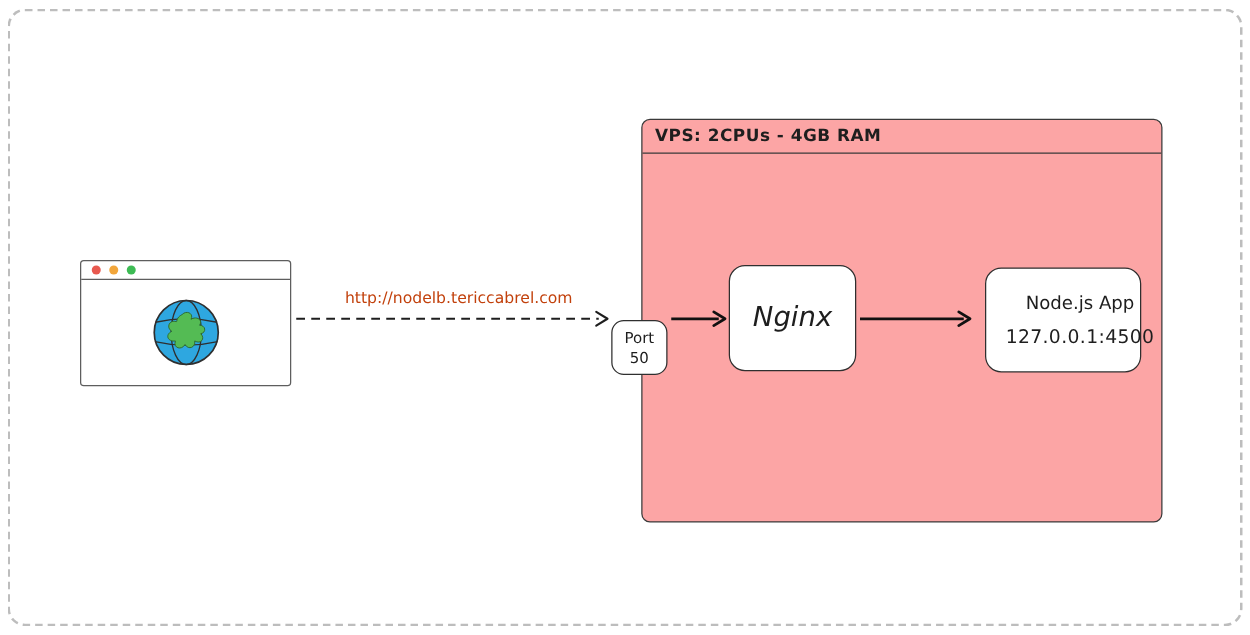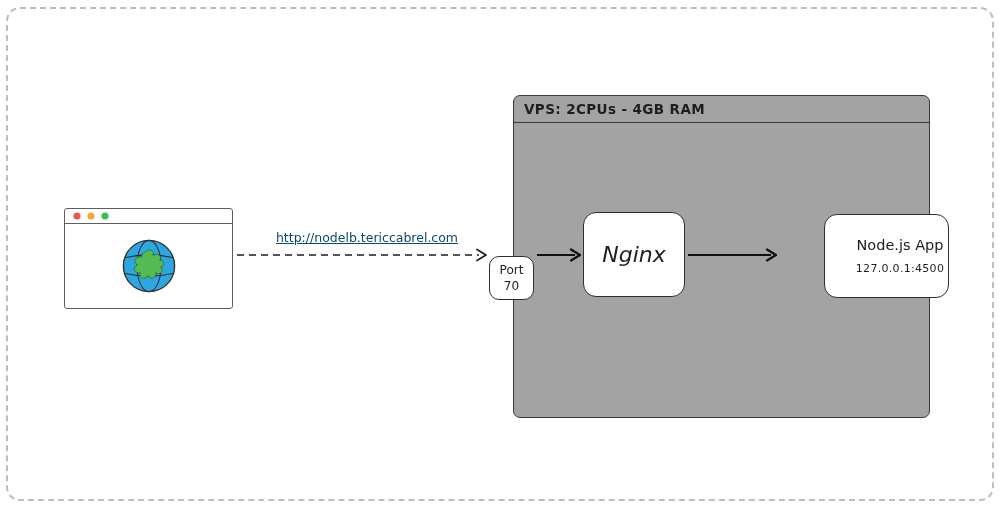--- a/index.html
+++ b/index.html
@@ -48,21 +48,21 @@
     justify-content: center;
   }
 
   
   .vps-box {
     position: absolute;
     left: 513px; top: 95px;
     width: 417px; height: 323px;
     border: 1.4px solid #3a3a3a;
     border-radius: 7px;
-    background: #a3a3a3;
+    background: #fca5a5;
   }
   .vps-header {
     height: 27px;
     border-bottom: 1.4px solid #3a3a3a;
     display: flex;
     align-items: center;
     padding-left: 10px;
     font-size: 13.5px;
     letter-spacing: 0.4px;
     color: #1e1e1e;
@@ -100,45 +100,44 @@
     align-items: center;
     justify-content: center;
     font-size: 22px;
     font-style: italic;
     color: #1e1e1e;
   }
 
   
   .node-box {
     position: absolute;
-    left: 824px; top: 214px;
+    left: 788px; top: 214px;
     width: 125px; height: 84px;
     border: 1.4px solid #2f2f2f;
     border-radius: 13px;
     background: #ffffff;
     display: flex;
     flex-direction: column;
     align-items: center;
     justify-content: center;
     gap: 9px;
     color: #1e1e1e;
     padding-left: 27px;
   }
   .node-title { font-size: 14.5px; }
-  .node-address { font-size: 11px; letter-spacing: 0.3px; }
+  .node-address { font-size: 15px; letter-spacing: 0.3px; }
 
   
   .url-label {
     position: absolute;
     left: 267px; top: 230px;
     width: 200px;
     text-align: center;
     font-size: 12.5px;
-    color: #0c4a6e;
-    text-decoration: underline;
+    color: #c2410c;
   }
 
   .arrows {
     position: absolute;
     left: 0; top: 0;
     z-index: 4;
     pointer-events: none;
   }
 </style>
 </head>
@@ -168,21 +167,21 @@
   </div>
 
   <div class="url-label">http://nodelb.tericcabrel.com</div>
 
   <div class="vps-box">
     <div class="vps-header">VPS: 2CPUs - 4GB RAM</div>
   </div>
 
   <div class="port-box">
     <span>Port</span>
-    <span>70</span>
+    <span>50</span>
   </div>
 
   <div class="nginx-box">
     <span>Nginx</span>
   </div>
 
   <div class="node-box">
     <span class="node-title">Node.js App</span>
     <span class="node-address">127.0.0.1:4500</span>
   </div>

